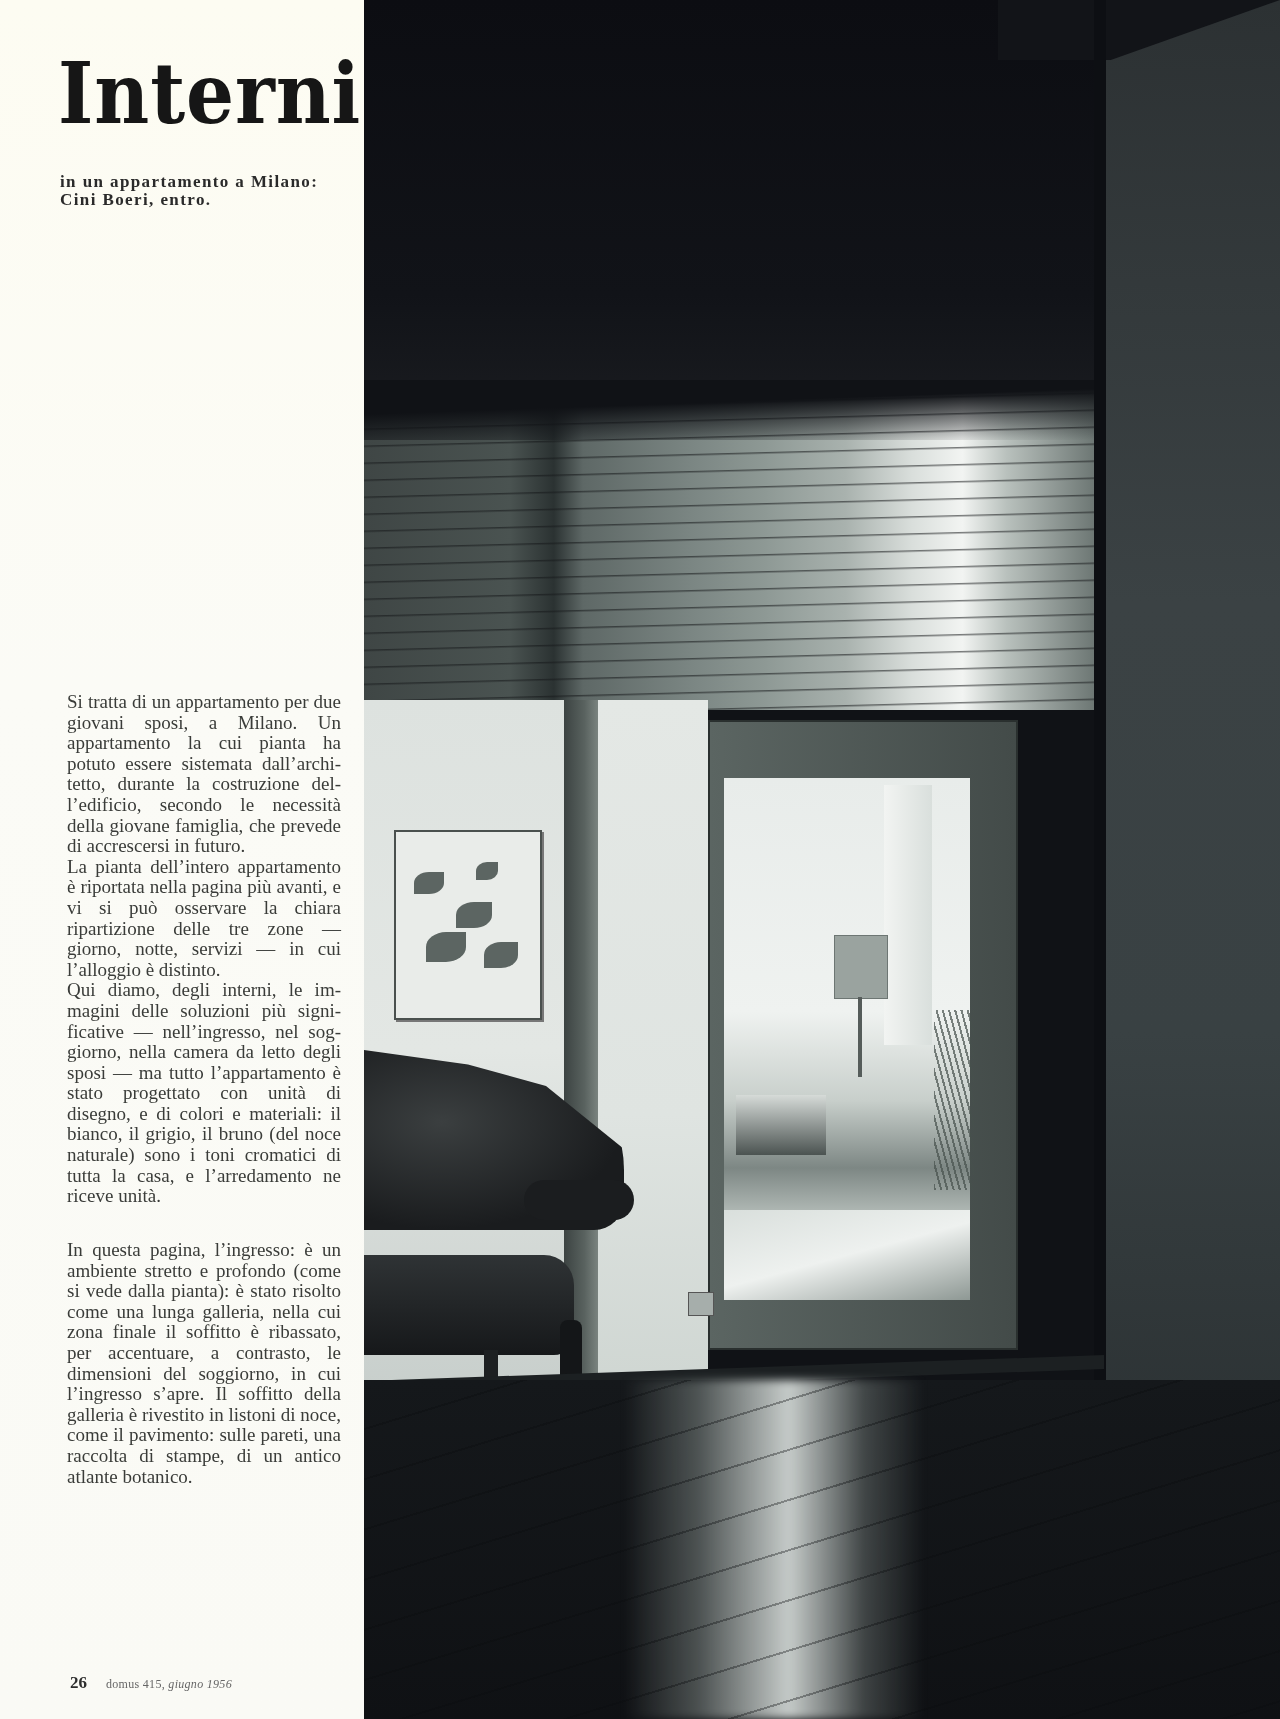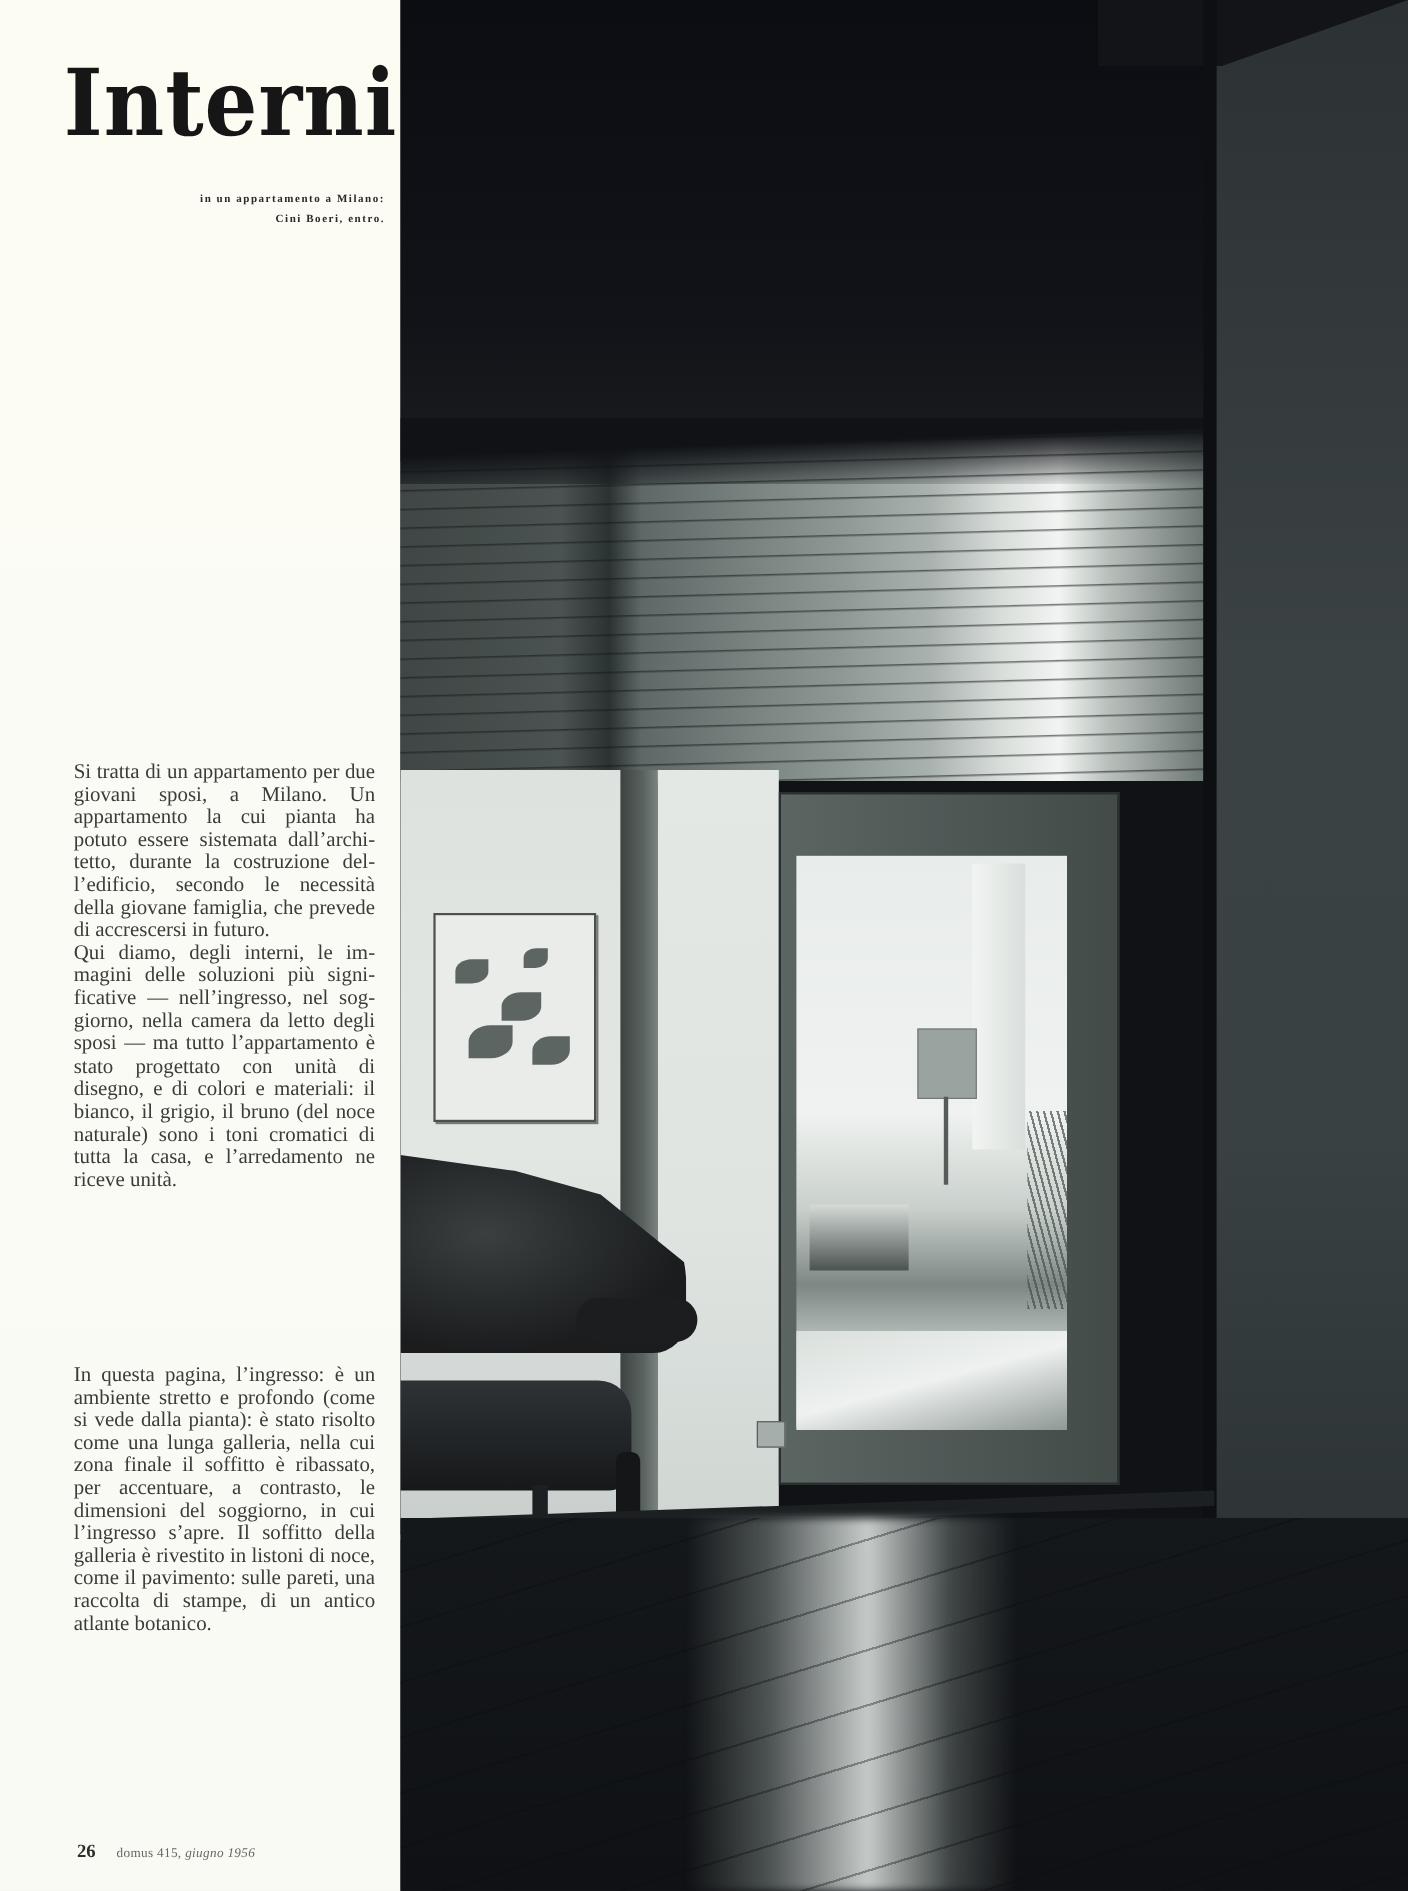--- a/index.html
+++ b/index.html
@@ -14,21 +14,21 @@
   }
   .title {
     position: absolute; left: 58px; top: 52px; width: 290px;
     font-family: "DejaVu Serif", "Liberation Serif", serif;
     font-weight: bold; font-size: 84px; line-height: 1; color: #161616;
     letter-spacing: 1px; text-align: left;
     transform: scaleX(0.9); transform-origin: left top;
   }
   .subtitle {
     position: absolute; left: 60px; top: 173px; width: 290px;
-    text-align: right; font-size: 10px; font-weight: bold; line-height: 18px;
+    font-size: 17px; font-weight: bold; line-height: 18px;
     color: #2a2a2a; letter-spacing: 1.4px;
   }
   .subtitle div { white-space: nowrap; }
   .body-col {
     position: absolute; left: 67px; width: 274px;
     font-size: 19px; line-height: 20.6px; color: #3a3c39;
     text-align: justify; hyphens: manual;
   }
   .body-col p { margin: 0; text-align: justify; text-align-last: left; }
   .body-col p + p { margin-top: 0; }
@@ -113,20 +113,21 @@
 <div class="page-left">
   <h1 class="title" style="margin:0">Interni</h1>
 
   <div class="subtitle">
     <div>in un appartamento a Milano:</div>
     <div>Cini Boeri, entro.</div>
   </div>
 
   <div class="body-col col1">
     <p>Si tratta di un appartamento per due giovani sposi, a Milano. Un appartamento la cui pianta ha potuto essere sistemata dall’archi­tetto, durante la costruzione del­l’edificio, secondo le necessità della giovane famiglia, che pre­vede di accrescersi in futuro.</p>
+    <p>La pianta dell’intero appartamen­to è riportata nella pagina più avanti, e vi si può osservare la chiara ripartizione delle tre zone — giorno, notte, servizi — in cui l’alloggio è distinto.</p>
     <p>Qui diamo, degli interni, le im­magini delle soluzioni più signi­ficative — nell’ingresso, nel sog­giorno, nella camera da letto de­gli sposi — ma tutto l’apparta­mento è stato progettato con uni­tà di disegno, e di colori e ma­teriali: il bianco, il grigio, il bru­no (del noce naturale) sono i toni cromatici di tutta la casa, e l’arredamento ne riceve unità.</p>
   </div>
 
   <div class="body-col col2">
     <p>In questa pagina, l’ingresso: è un ambiente stretto e profondo (come si vede dalla pianta): è stato risolto come una lunga gal­leria, nella cui zona finale il sof­fitto è ribassato, per accentuare, a contrasto, le dimensioni del soggiorno, in cui l’ingresso s’apre. Il soffitto della galleria è rivestito in listoni di noce, co­me il pavimento: sulle pareti, una raccolta di stampe, di un antico atlante botanico.</p>
   </div>
 
   <div class="footer">
     <span class="pg">26</span>
     <span class="mag"><b>domus 415,</b> <span>giugno 1956</span></span>

